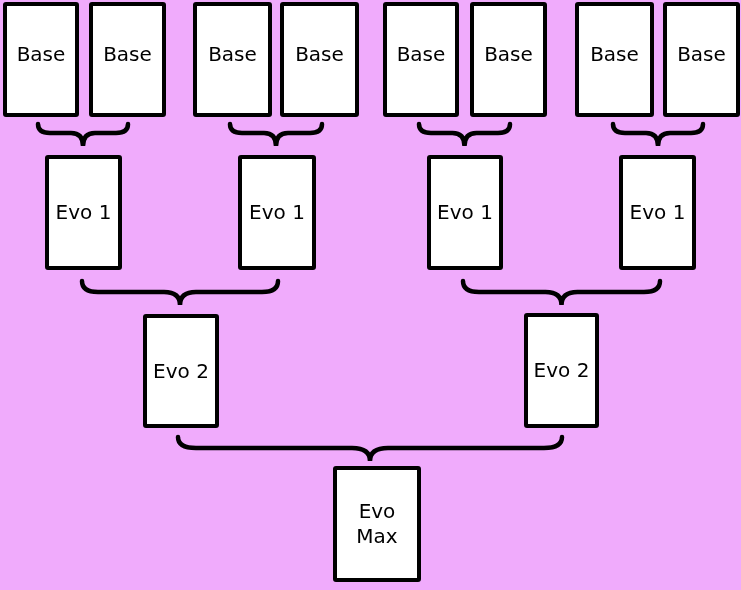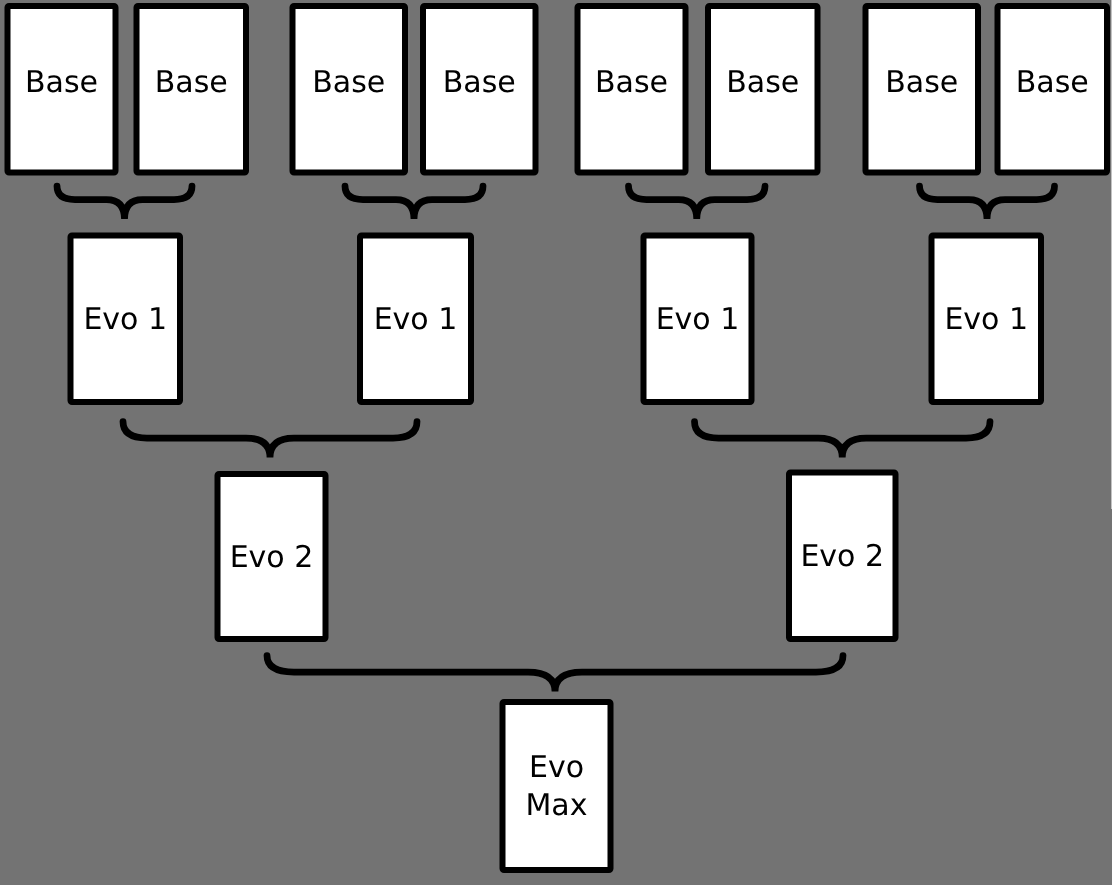--- a/index.html
+++ b/index.html
@@ -4,21 +4,21 @@
 <style>
   html, body {
     margin: 0;
     padding: 0;
     background: #ffffff;
   }
   .diagram {
     position: relative;
     width: 741px;
     height: 590px;
-    background: #737373;
+    background: #f0abfc;
     font-family: "DejaVu Sans", "Liberation Sans", sans-serif;
     color: #000000;
     overflow: hidden;
   }
   .braces {
     position: absolute;
     left: 0;
     top: 0;
     width: 741px;
     height: 590px;
@@ -56,21 +56,21 @@
   .e1 { left: 45px;  top: 155px; width: 77px; height: 115px; }
   .e2 { left: 238px; top: 155px; width: 78px; height: 115px; }
   .e3 { left: 427px; top: 155px; width: 76px; height: 115px; }
   .e4 { left: 619px; top: 155px; width: 77px; height: 115px; }
 
   
   .v1 { left: 143px; top: 314px; width: 76px; height: 114px; }
   .v2 { left: 524px; top: 313px; width: 75px; height: 115px; }
 
   
-  .m1 { left: 333px; top: 466px; width: 76px; height: 116px; }
+  .m1 { left: 333px; top: 466px; width: 88px; height: 116px; }
 </style>
 </head>
 <body>
 
 <div class="diagram">
 
   <svg class="braces" width="741" height="590" viewBox="0 0 741 590" fill="none" stroke="#000000" stroke-width="4.5" stroke-linecap="round">
     <path d="M 38 124 Q 38 133 50 133 L 71 133 Q 83 133 83 146 Q 83 133 95 133 L 116 133 Q 128 133 128 124"></path>
     <path d="M 230 124 Q 230 133 242 133 L 264 133 Q 276 133 276 146 Q 276 133 288 133 L 310 133 Q 322 133 322 124"></path>
     <path d="M 419 124 Q 419 133 431 133 L 452.5 133 Q 464.5 133 464.5 146 Q 464.5 133 476.5 133 L 498 133 Q 510 133 510 124"></path>

